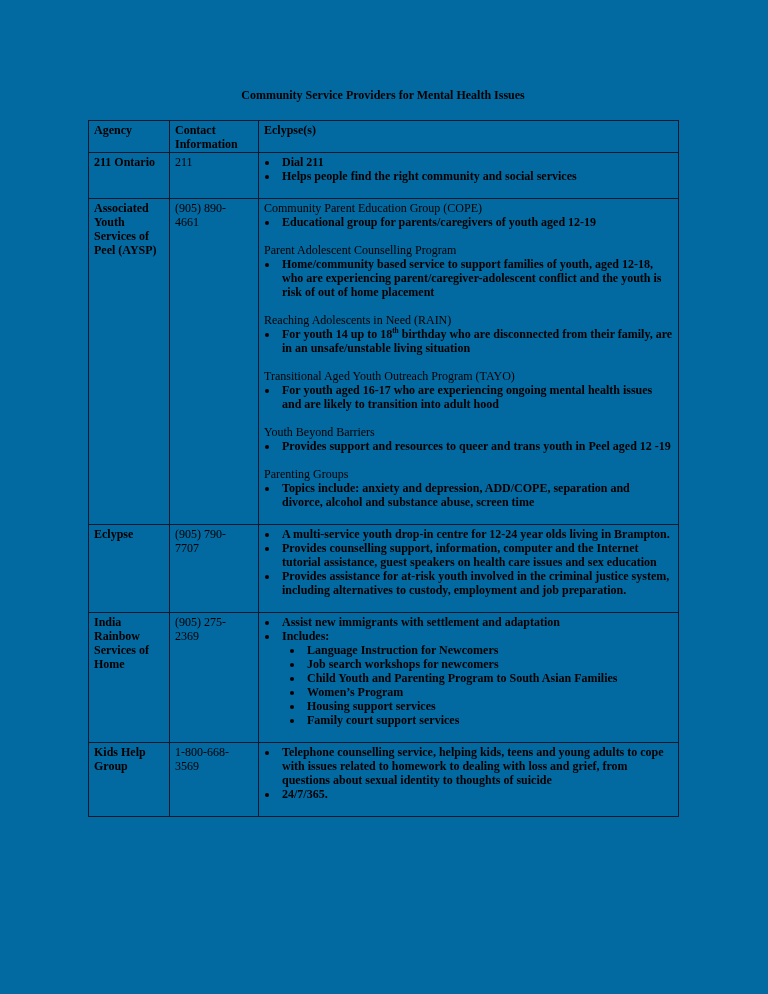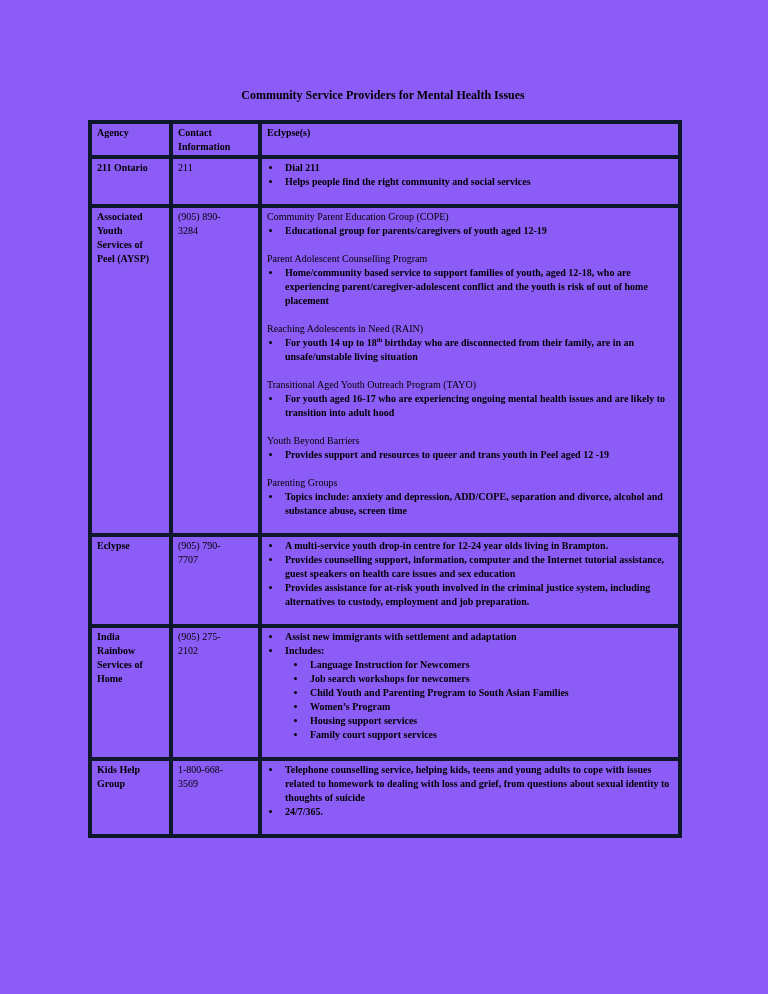--- a/index.html
+++ b/index.html
@@ -10,21 +10,21 @@
   body {
     width: 768px;
     height: 994px;
     font-family: "Liberation Serif", "DejaVu Serif", serif;
     color: #000000;
     overflow: hidden;
   }
   .page {
     width: 768px;
     height: 994px;
-    background: #8b5cf6;
+    background: #0369a1;
     box-sizing: border-box;
     padding-top: 88px;
   }
   .content {
     margin-left: 88px;
     width: 590px;
   }
   .doc-title {
     text-align: center;
     font-weight: bold;
@@ -36,24 +36,24 @@
     margin-top: 18px;
     width: 590px;
     border-collapse: collapse;
     table-layout: fixed;
   }
   col.c1 { width: 81px; }
   col.c2 { width: 89px; }
   col.c3 { width: 420px; }
   table.providers th,
   table.providers td {
-    border: 4px solid #0f172a;
+    border: 1px solid #0f172a;
     vertical-align: top;
     text-align: left;
-    font-size: 10px;
+    font-size: 12px;
     line-height: 14px;
     padding: 2px 5px;
     word-wrap: break-word;
   }
   table.providers th {
     font-weight: bold;
     padding-bottom: 1px;
   }
   table.providers td {
     padding-bottom: 15px;
@@ -123,21 +123,21 @@
           </tr>
           <tr>
             <td class="agency-cell">
               <div>Associated</div>
               <div>Youth</div>
               <div>Services of</div>
               <div>Peel (AYSP)</div>
             </td>
             <td class="contact-cell">
               <div>(905) 890-</div>
-              <div>3284</div>
+              <div>4661</div>
             </td>
             <td class="programs-cell">
               <div class="program-block">
                 <div class="program-heading">Community Parent Education Group (COPE)</div>
                 <ul class="bullet-list">
                   <li>Educational  group for parents/caregivers of youth aged 12-19</li>
                 </ul>
               </div>
               <div class="program-block">
                 <div class="program-heading">Parent Adolescent Counselling Program</div>
@@ -191,21 +191,21 @@
           </tr>
           <tr>
             <td class="agency-cell">
               <div>India</div>
               <div>Rainbow</div>
               <div>Services of</div>
               <div>Home</div>
             </td>
             <td class="contact-cell">
               <div>(905) 275-</div>
-              <div>2102</div>
+              <div>2369</div>
             </td>
             <td class="programs-cell">
               <div class="program-block">
                 <ul class="bullet-list">
                   <li>Assist new immigrants with settlement and adaptation</li>
                   <li>Includes:<ul class="sub-bullet-list">
                       <li>Language Instruction for Newcomers</li>
                       <li>Job search workshops for newcomers</li>
                       <li>Child Youth and Parenting Program to South Asian Families</li>
                       <li>Women’s Program</li>

